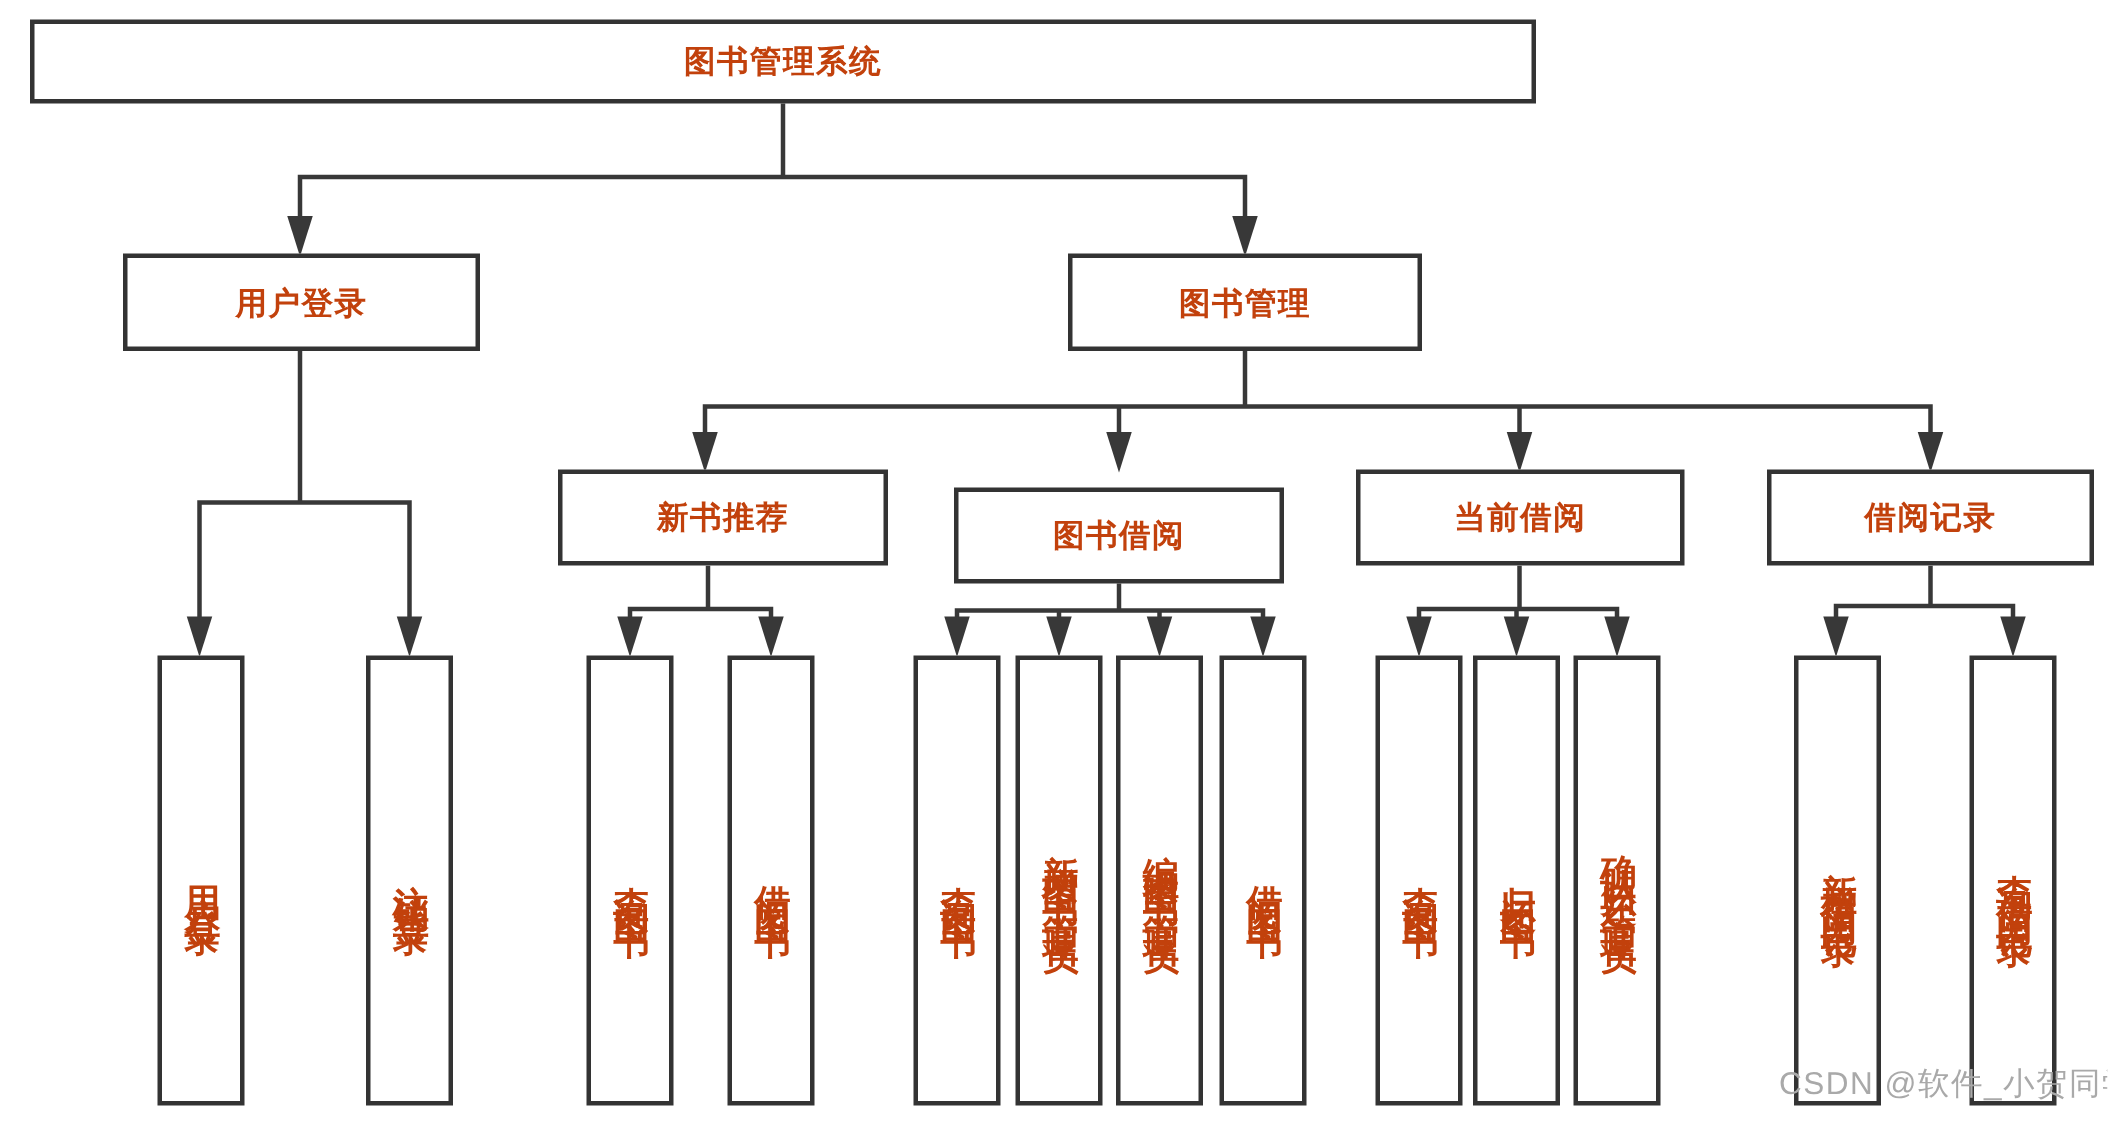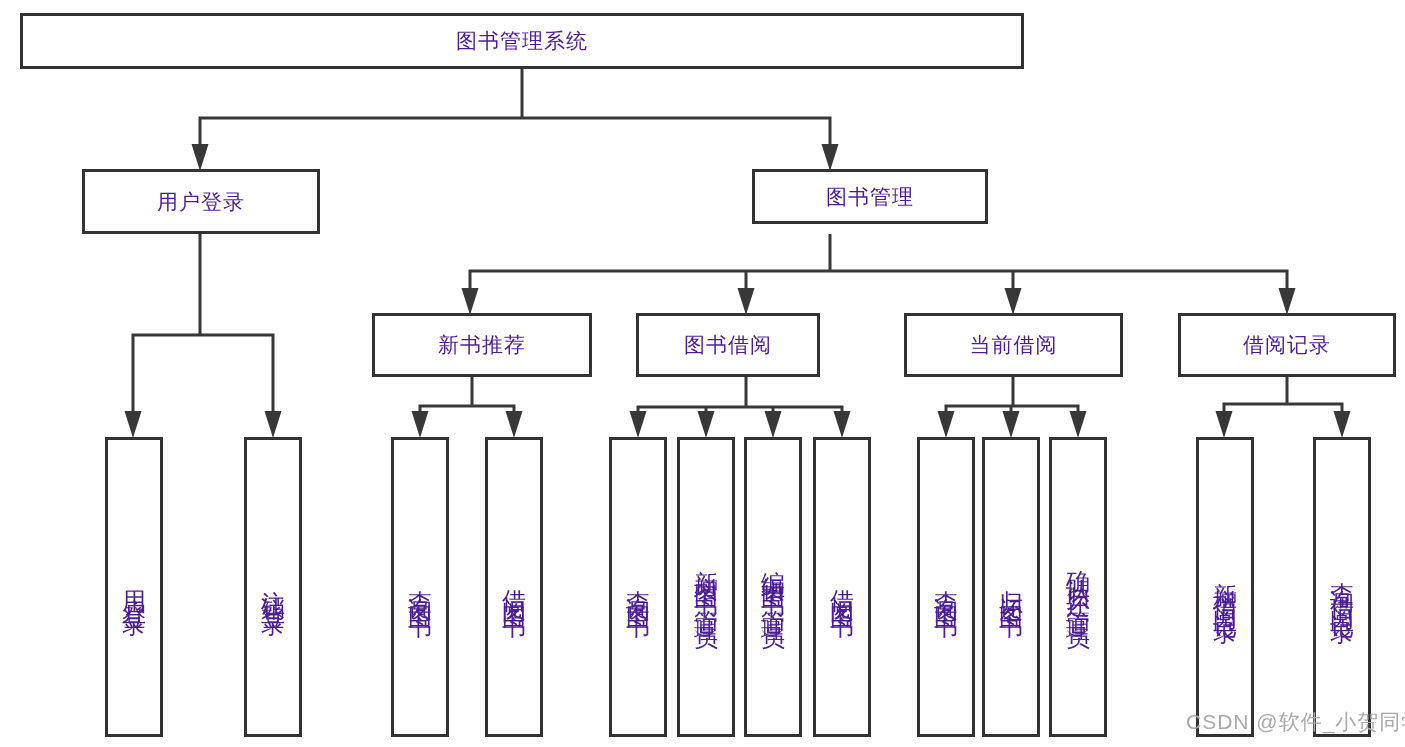--- a/index.html
+++ b/index.html
@@ -19,37 +19,38 @@
     position: absolute;
     left: 0;
     top: 0;
     pointer-events: none;
   }
   .node {
     position: absolute;
     box-sizing: border-box;
     border: 3px solid #333333;
     background: #ffffff;
-    color: #4c1d95;
+    color: #c2410c;
     display: flex;
     align-items: center;
     justify-content: center;
     text-align: right;
+    font-weight: bold;
   }
   .hbox {
     font-size: 21px;
     letter-spacing: 1px;
   }
   .root {
     left: 20px;  top: 13px;  width: 1004px; height: 56px;
   }
   .n-userlogin  { left: 82px;   top: 169px; width: 238px; height: 65px; }
-  .n-bookmgmt   { left: 712px;  top: 169px; width: 236px; height: 55px; margin-left: 40px; }
+  .n-bookmgmt   { left: 712px;  top: 169px; width: 236px; height: 65px; }
   .n-newrec     { left: 372px;  top: 313px; width: 220px; height: 64px; }
-  .n-borrow     { left: 636px;  top: 313px; width: 184px; height: 64px; }
+  .n-borrow     { left: 636px;  top: 325px; width: 220px; height: 64px; }
   .n-current    { left: 904px;  top: 313px; width: 219px; height: 64px; }
   .n-records    { left: 1178px; top: 313px; width: 218px; height: 64px; }
   .vbox {
     top: 437px;
     width: 58px;
     height: 300px;
     writing-mode: vertical-rl;
     font-size: 24px;
     letter-spacing: 8px;
     line-height: 1;

